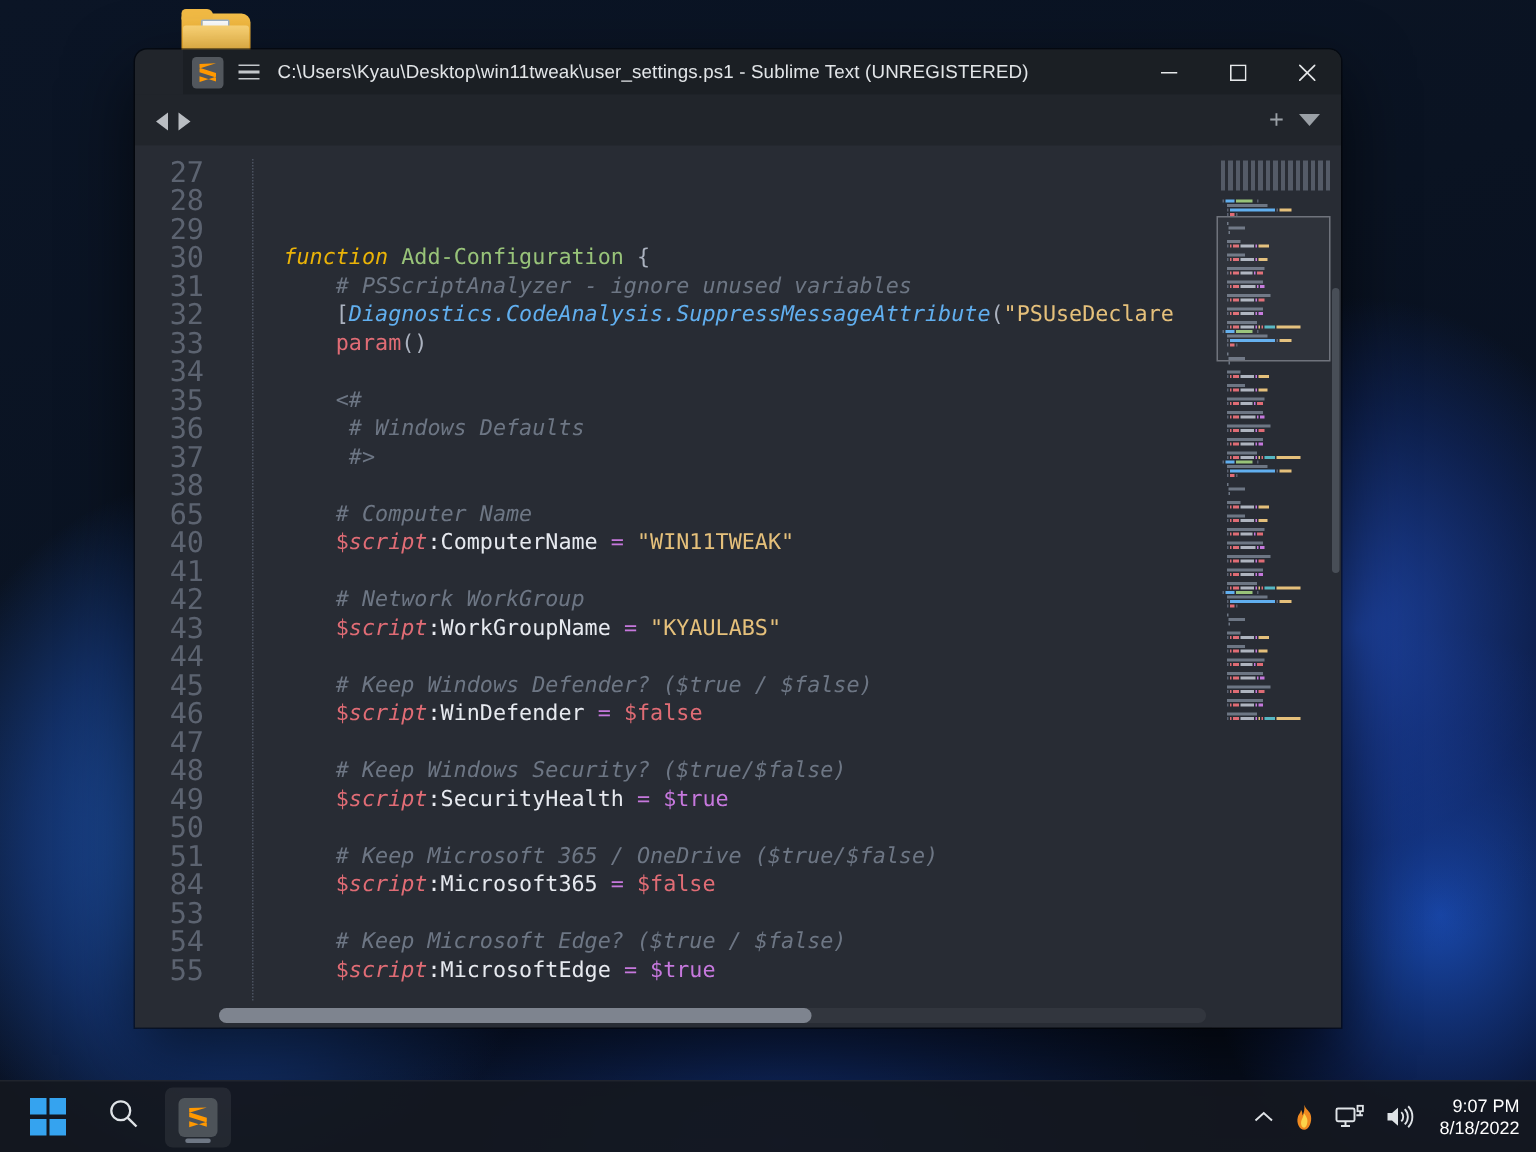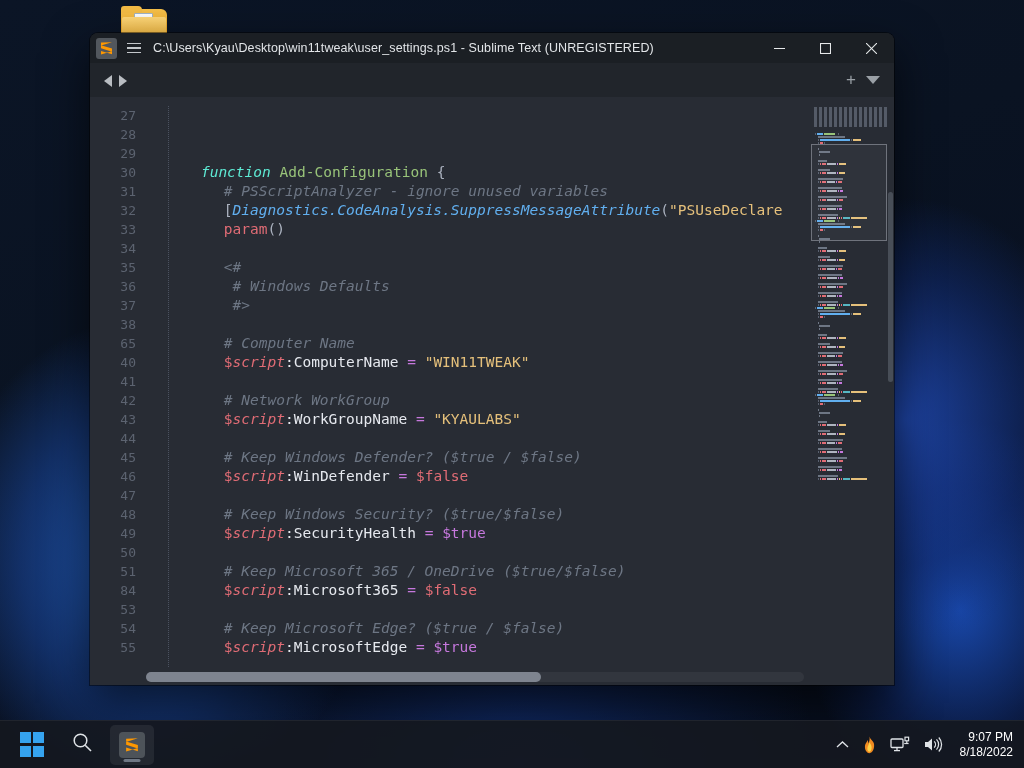--- a/index.html
+++ b/index.html
@@ -93,20 +93,21 @@
   }
 
   .titlebar {
     height: 30px; flex: 0 0 30px;
     background: #1b1f24;
     display: flex; align-items: center;
     padding-left: 6px;
     color: #d7dadd;
     font-size: 12.5px;
     position: relative;
+    margin-left: 32px;
   }
   .st-logo {
     width: 21px; height: 21px; border-radius: 3px;
     background: #52575d;
     display:flex; align-items:center; justify-content:center;
     flex: 0 0 auto;
     margin-right: 4px;
   }
   .st-logo svg { display:block; }
   .hamburger {
@@ -172,21 +173,21 @@
     position: relative;
     background: #282c34;
     display: flex;
     overflow: hidden;
   }
   .gutter {
     flex: 0 0 56px;
     background: #282c34;
     color: #5c6370;
     font-family: "DejaVu Sans Mono", monospace;
-    font-size: 13px;
+    font-size: 19px;
     line-height: 19px;
     text-align: right;
     padding: 9px 10px 0 0;
     user-select:none;
   }
   .code {
     flex: 1 1 auto;
     position: relative;
     font-family: "DejaVu Sans Mono", monospace;
     font-size: 14.5px;
@@ -197,21 +198,21 @@
     overflow: hidden;
   }
   .code .ln { height: 19px; }
   .guide {
     position:absolute; left: 22px; top: 9px; bottom: 18px;
     border-left: 1px dotted #4b5260;
   }
 
   
   .c-comment { color:#6d7684; font-style: italic; }
-  .c-kw      { color:#5eead4; font-style: italic; margin-left: 12px; }
+  .c-kw      { color:#eab308; font-style: italic; }
   .c-func    { color:#98c379; }
   .c-punct   { color:#abb2bf; }
   .c-var     { color:#e06c75; font-style: italic; }
   .c-sigil   { color:#e06c75; }
   .c-name    { color:#e6e9ef; }
   .c-str     { color:#e5c07b; }
   .c-bool-f  { color:#e06c75; }
   .c-bool-t  { color:#c678dd; }
   .c-param   { color:#e06c75; }
   .c-attr    { color:#61afef; font-style: italic; }

